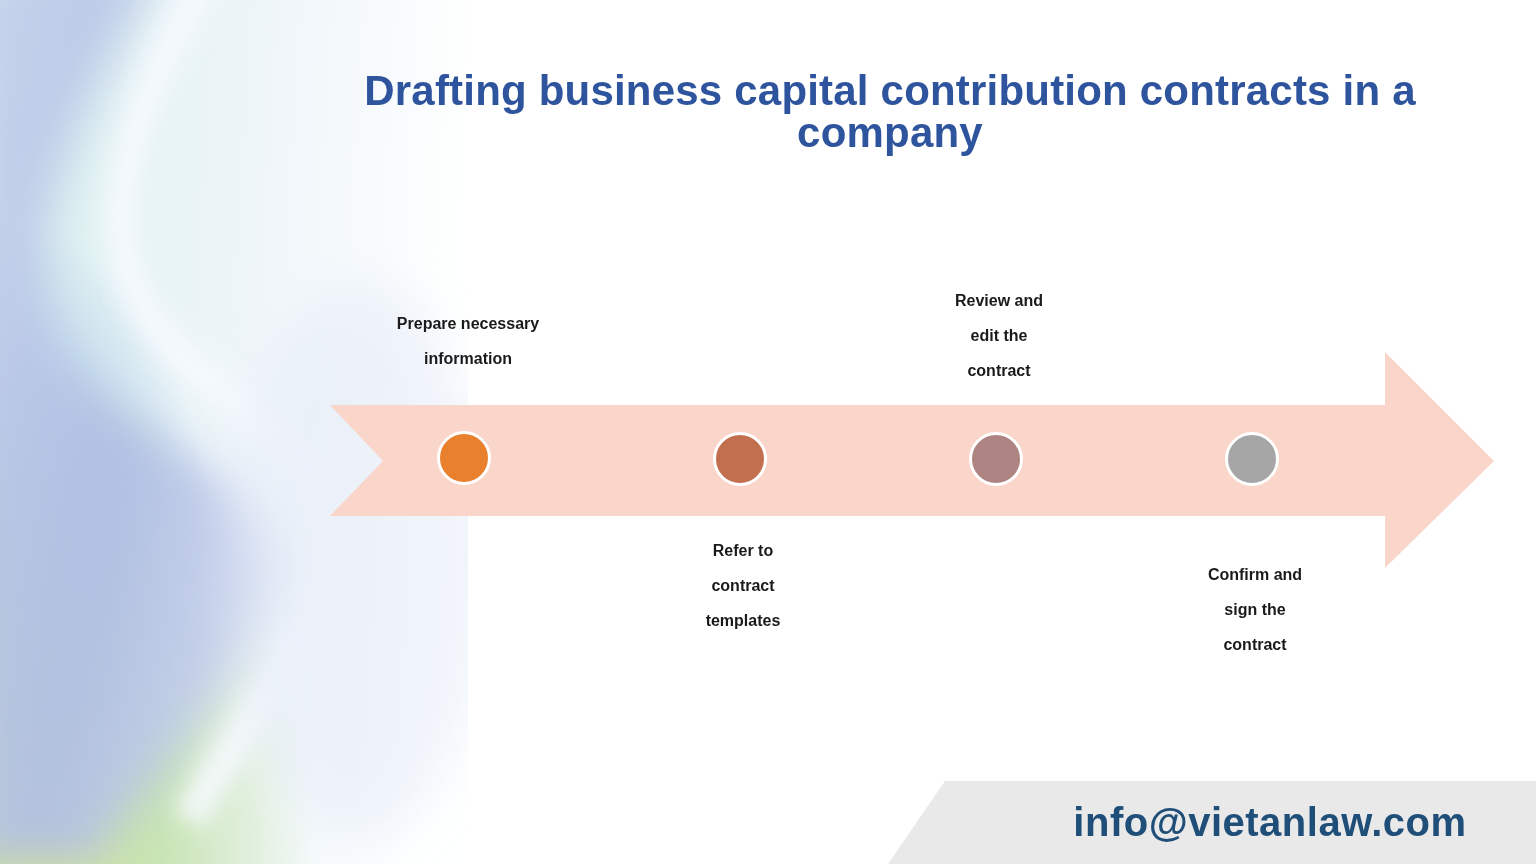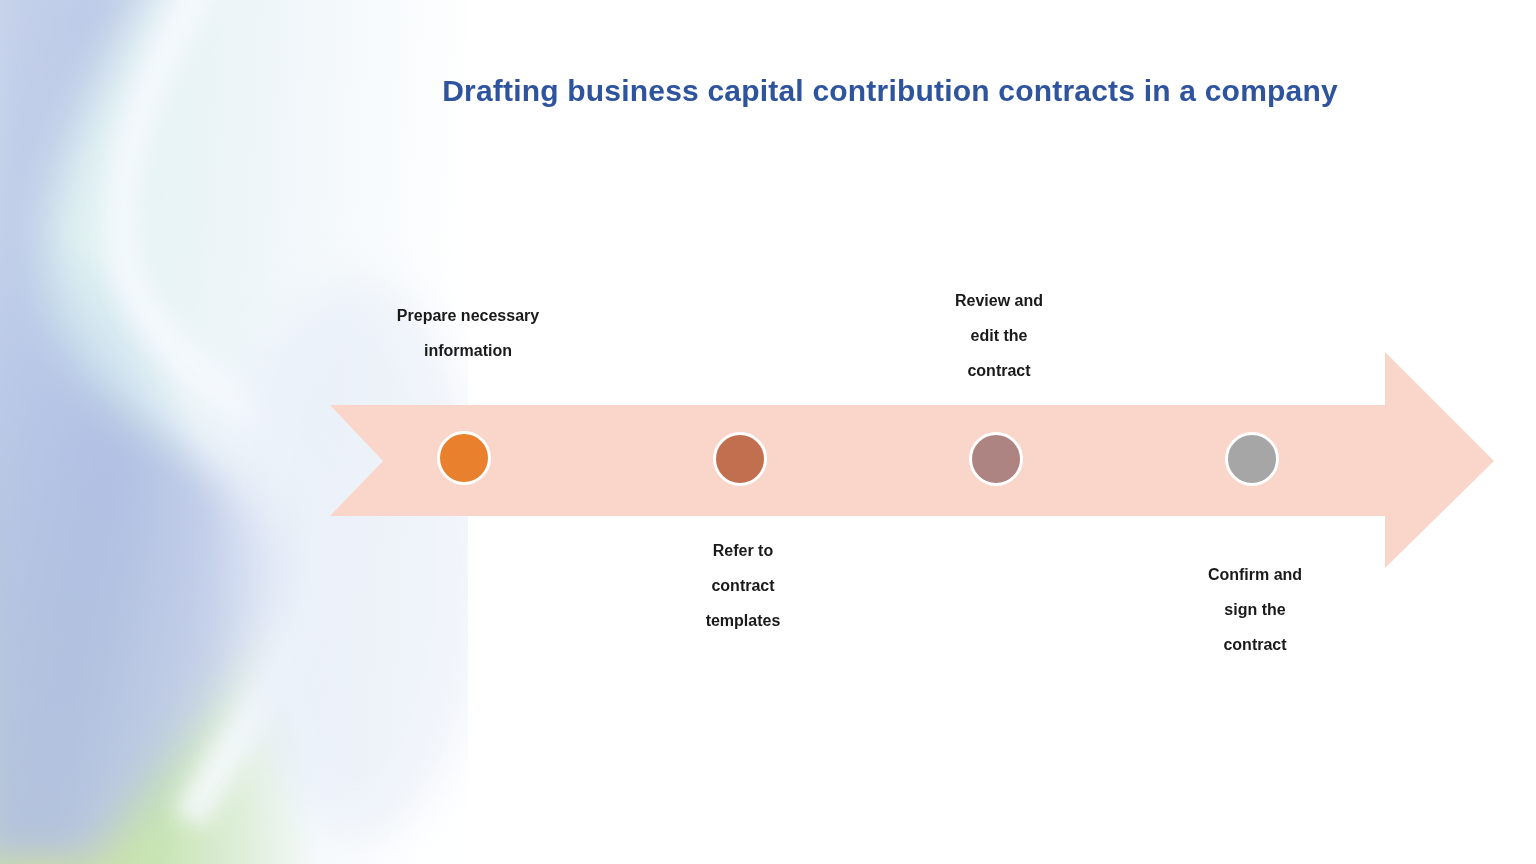--- a/index.html
+++ b/index.html
@@ -15,21 +15,21 @@
   .bg-decor {
     position: absolute;
     left: 0; top: 0;
     width: 468px; height: 864px;
   }
   .slide-title {
     position: absolute;
     left: 350px; top: 70px;
     width: 1080px;
     text-align: center;
-    font-size: 30px;
+    font-size: 42px;
     font-weight: bold;
     letter-spacing: 0.2px;
     line-height: 42px;
   }
   .process-arrow {
     position: absolute;
     left: 330px; top: 352px;
     width: 1164px; height: 216px;
   }
   .dot {
@@ -45,21 +45,21 @@
   .step-label {
     position: absolute;
     width: 280px;
     text-align: center;
     font-size: 16px;
     font-weight: bold;
     color: #1a1a1a;
     line-height: 35px;
     white-space: pre-line;
   }
-  .label-1 { left: 328px; top: 298px; }
+  .label-1 { left: 328px; top: 306px; }
   .label-2 { left: 603px; top: 533px; text-align: center; }
   .label-3 { left: 859px; top: 283px; }
   .label-4 { left: 1115px; top: 533px; margin-top: 24px; }
   .footer-banner {
     position: absolute;
     left: 880px; top: 781px;
     width: 656px; height: 83px;
     clip-path: polygon(65px 0, 100% 0, 100% 100%, 8px 100%);
     display: flex;
     align-items: center;
@@ -133,14 +133,17 @@
   <div class="step-label label-2">Refer to
 contract
 templates</div>
   <div class="step-label label-3">Review and
 edit the
 contract</div>
   <div class="step-label label-4">Confirm and
 sign the
 contract</div>
 
+  <div class="footer-banner" style="background-color: rgb(233, 233, 233);">
+    <span class="footer-email" style="color: rgb(31, 78, 121);">info@vietanlaw.com</span>
+  </div>
 
 </div>
 
 </body></html>

